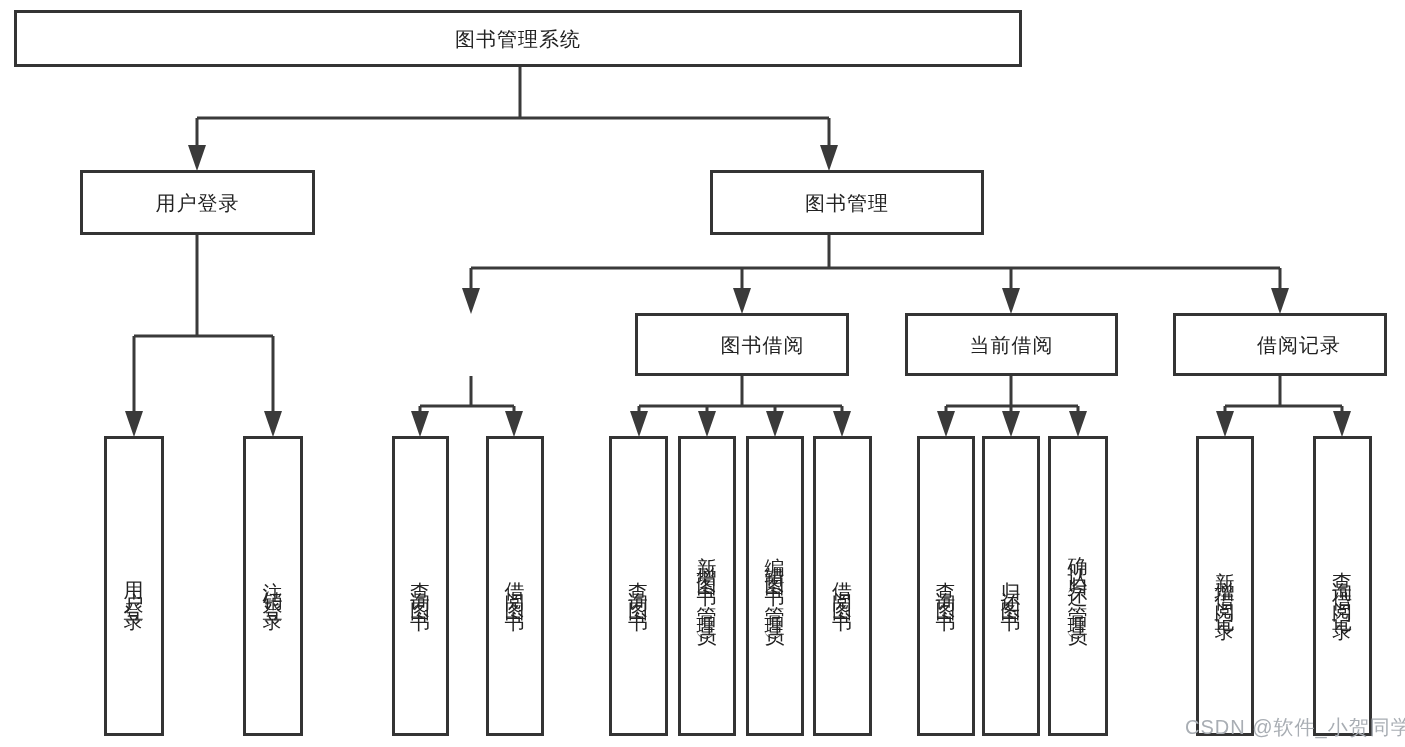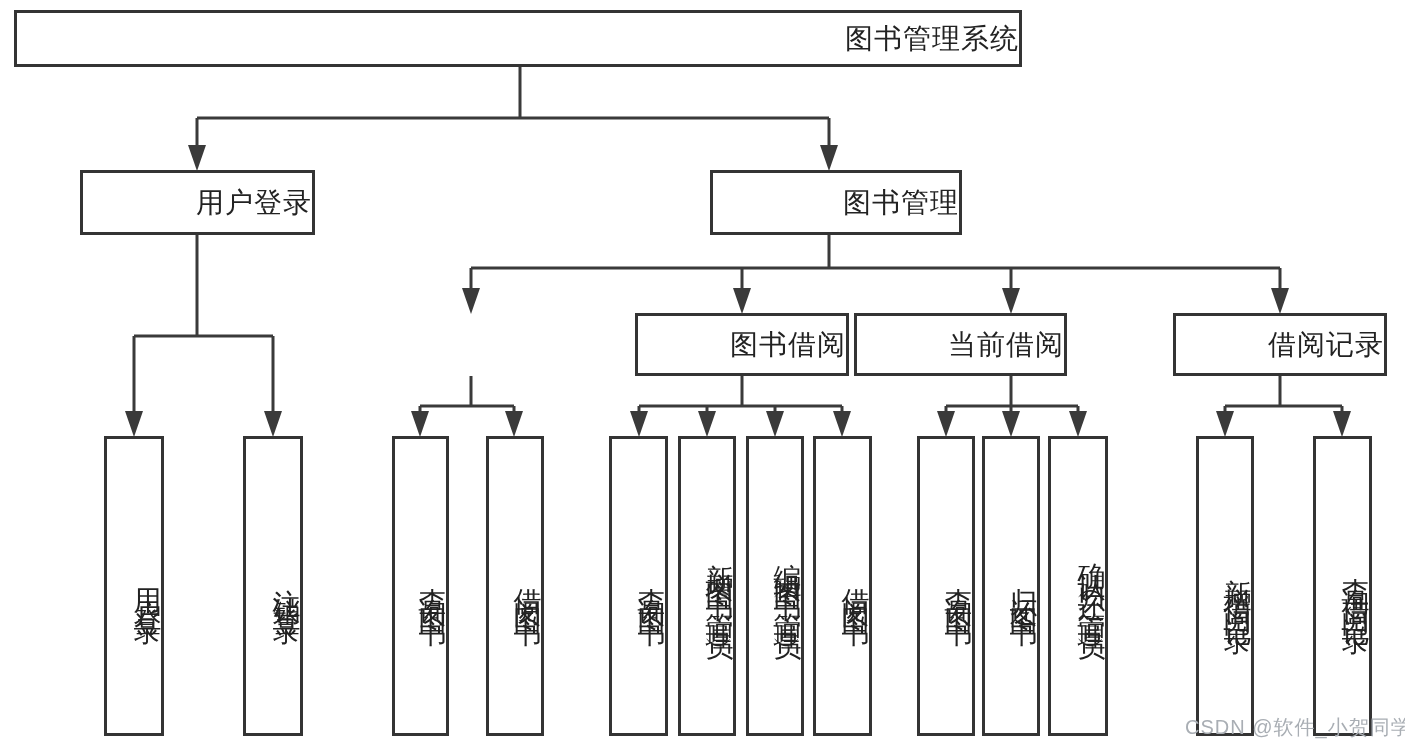--- a/index.html
+++ b/index.html
@@ -15,22 +15,22 @@
   .lines { stroke: var(--line, #3a3a3a); stroke-width: 3; fill: none; }
   .arrow { fill: var(--line, #3a3a3a); }
   .node {
     position: absolute;
     box-sizing: border-box;
     border: 3px solid var(--box_border, #343434);
     background: var(--background, #ffffff);
     color: var(--text, #222222);
     display: flex;
     align-items: center;
-    justify-content: flex-end;
-    font-size: 28px;
+    justify-content: center;
+    font-size: 20px;
     line-height: 1;
   }
   .node.h .label { letter-spacing: 1px; white-space: nowrap; }
   .node.v .label {
     writing-mode: vertical-rl;
     text-orientation: mixed;
     letter-spacing: 10px;
     white-space: nowrap;
   }
   .watermark {
@@ -91,28 +91,28 @@
     </g>
   </svg>
 
   <div class="node h" style="left:14px; top:10px; width:1008px; height:57px;">
     <span class="label">图书管理系统</span>
   </div>
 
   <div class="node h" style="left:80px; top:170px; width:235px; height:65px;">
     <span class="label">用户登录</span>
   </div>
-  <div class="node h" style="left:710px; top:170px; width:252px; height:65px;">
+  <div class="node h" style="left:710px; top:170px; width:274px; height:65px;">
     <span class="label">图书管理</span>
   </div>
 
   <div class="node h" style="left:635px; top:313px; width:214px; height:63px;padding-left:41px;">
     <span class="label">图书借阅</span>
   </div>
-  <div class="node h" style="left:854px; top:313px; width:213px; height:63px;">
+  <div class="node h" style="left:905px; top:313px; width:213px; height:63px;">
     <span class="label">当前借阅</span>
   </div>
   <div class="node h" style="left:1173px; top:313px; width:214px; height:63px;padding-left:38px;">
     <span class="label">借阅记录</span>
   </div>
 
   <div class="node v" style="left:104px; top:436px; width:60px; height:300px;">
     <span class="label">用户登录</span>
   </div>
   <div class="node v" style="left:243px; top:436px; width:60px; height:300px;">

